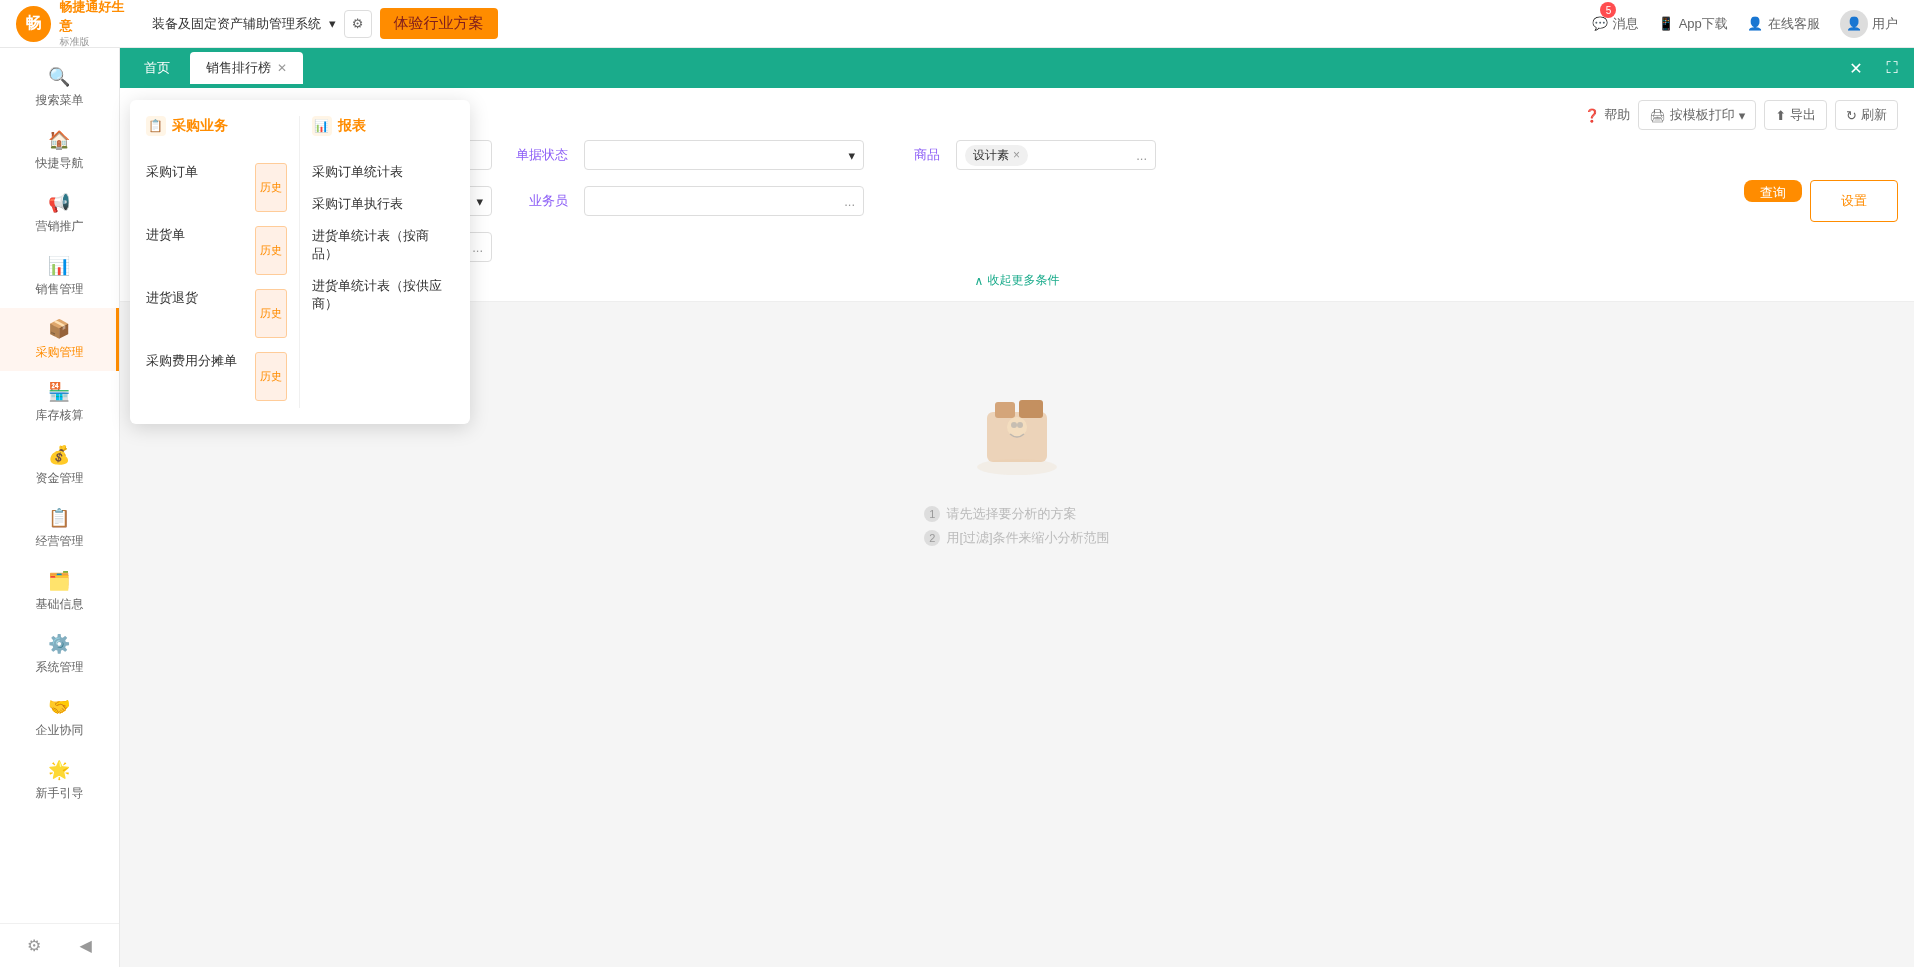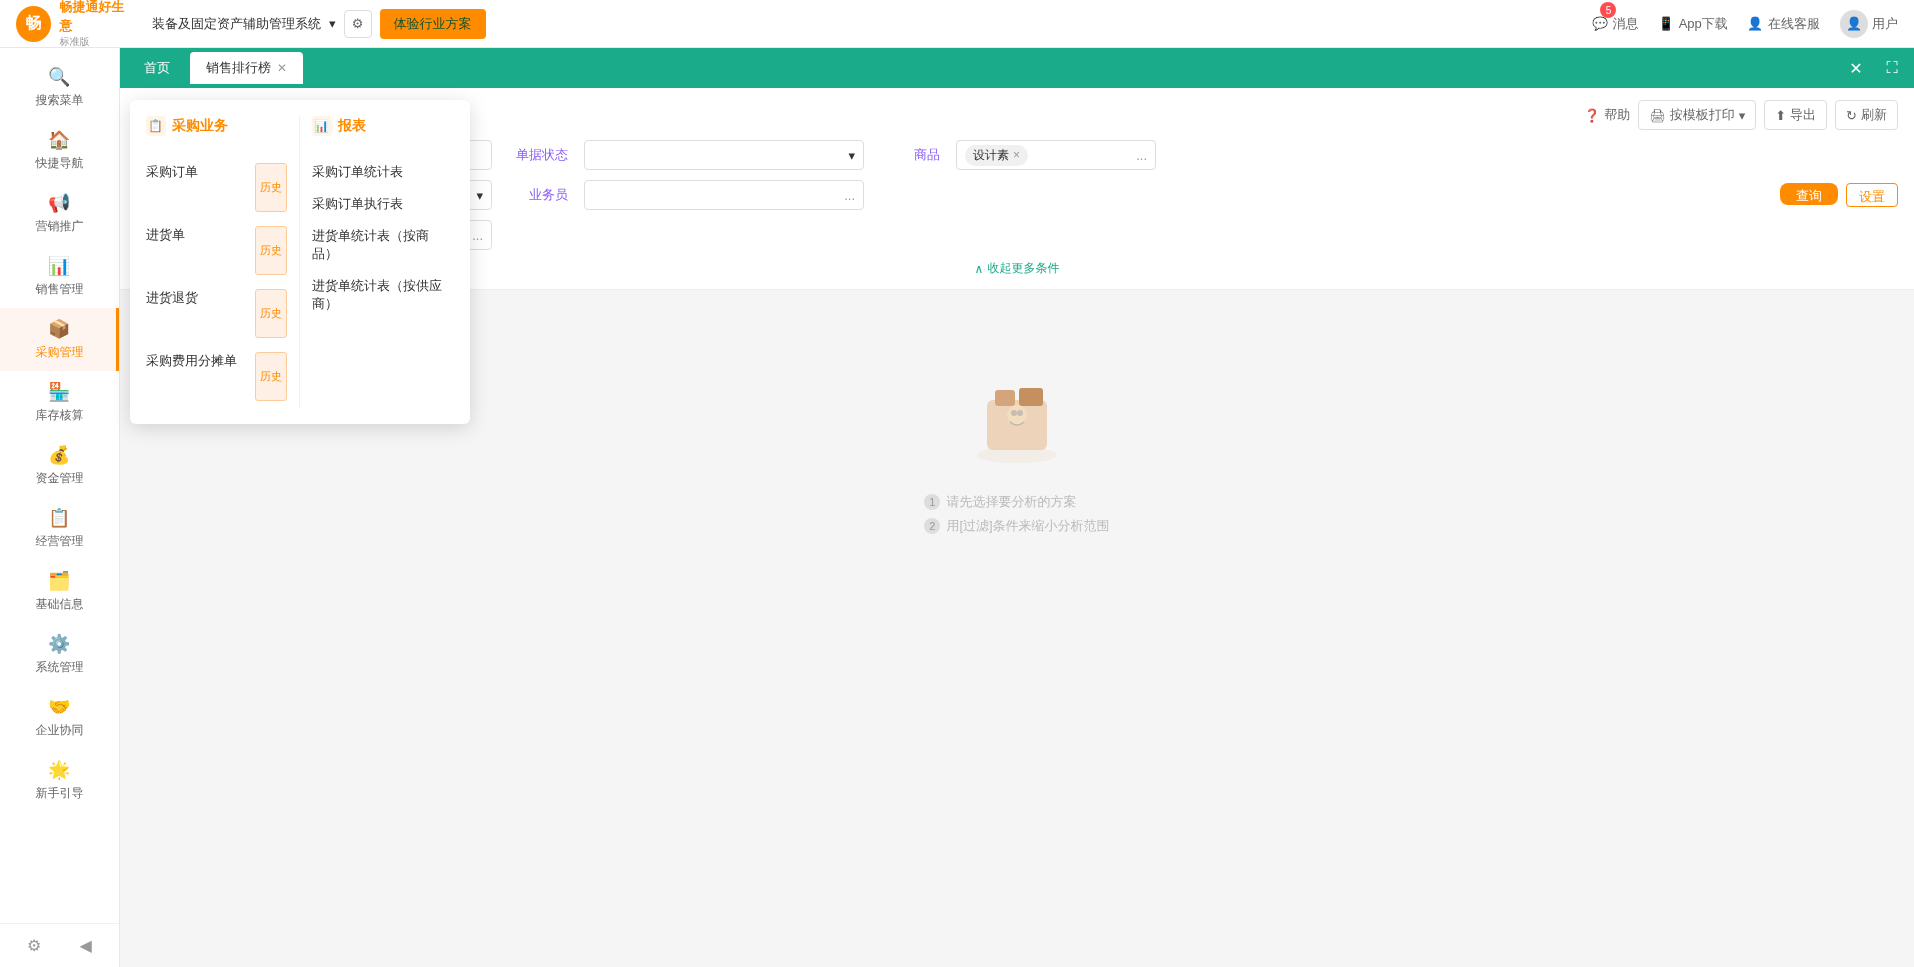--- a/index.html
+++ b/index.html
@@ -62,26 +62,26 @@
       border: 1px solid #ddd;
       border-radius: 4px;
       display: flex;
       align-items: center;
       justify-content: center;
       cursor: pointer;
       color: #666;
     }
     .industry-btn {
       background: #ff8c00;
-      color: #14532d;
+      color: #7f1d1d;
       border: none;
       padding: 6px 14px;
       border-radius: 4px;
       cursor: pointer;
-      font-size: 13px;
+      font-size: 15px;
     }
     .top-bar-right {
       display: flex;
       align-items: center;
       gap: 20px;
       margin-left: auto;
     }
     .top-right-item {
       display: flex;
       align-items: center;
@@ -345,25 +345,25 @@
       padding: 4px 16px;
       border-radius: 8px;
       cursor: pointer;
       font-size: 13px;
       height: 22px;
     }
     .btn-set {
       background: #fff;
       color: #ff8c00;
       border: 1px solid #ff8c00;
-      padding: 4px 12px;
-      border-radius: 4px;
-      cursor: pointer;
-      font-size: 13px;
-      height: 24px;
+      padding: 4px 30px;
+      border-radius: 4px;
+      cursor: pointer;
+      font-size: 13px;
+      height: 42px;
     }
     .collapse-btn {
       display: flex;
       align-items: center;
       gap: 4px;
       color: #1aab8b;
       cursor: pointer;
       font-size: 12px;
       margin: 0 auto;
     }

